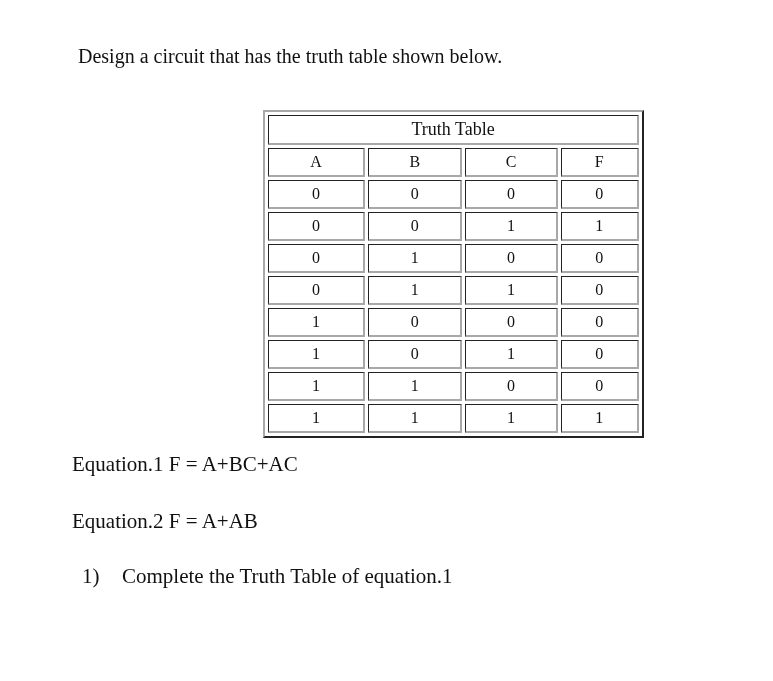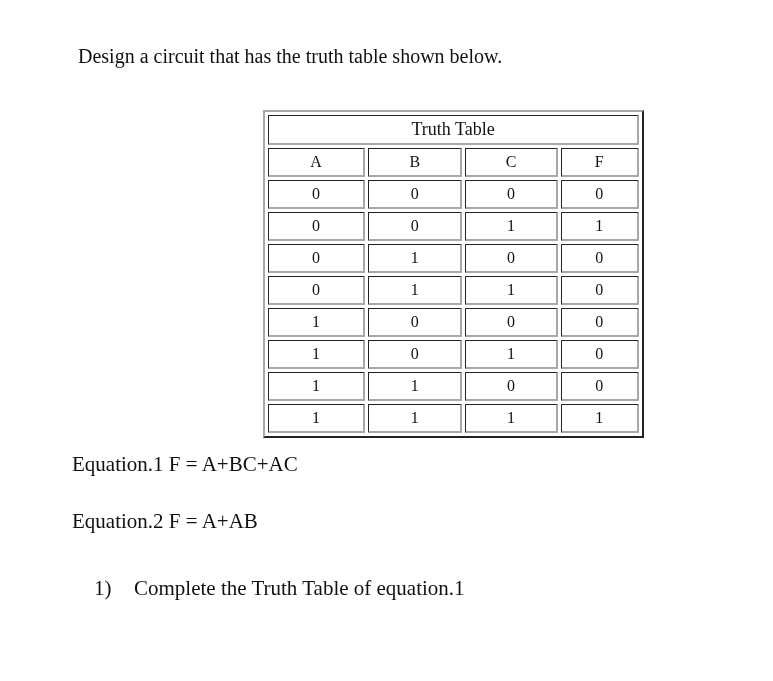--- a/index.html
+++ b/index.html
@@ -64,21 +64,21 @@
       font-size: 21px;
       line-height: 26px;
       white-space: nowrap;
     }
     .eq1 { top: 451px; }
     .eq2 { top: 508px; }
     ol.steps {
       position: absolute;
       left: 78px;
       top: 562px;
-      margin: 12px;
+      margin: 0;
       padding: 0;
       list-style: none;
       font-size: 21px;
       line-height: 28px;
     }
     ol.steps li {
       white-space: nowrap;
     }
     ol.steps .num {
       display: inline-block;

